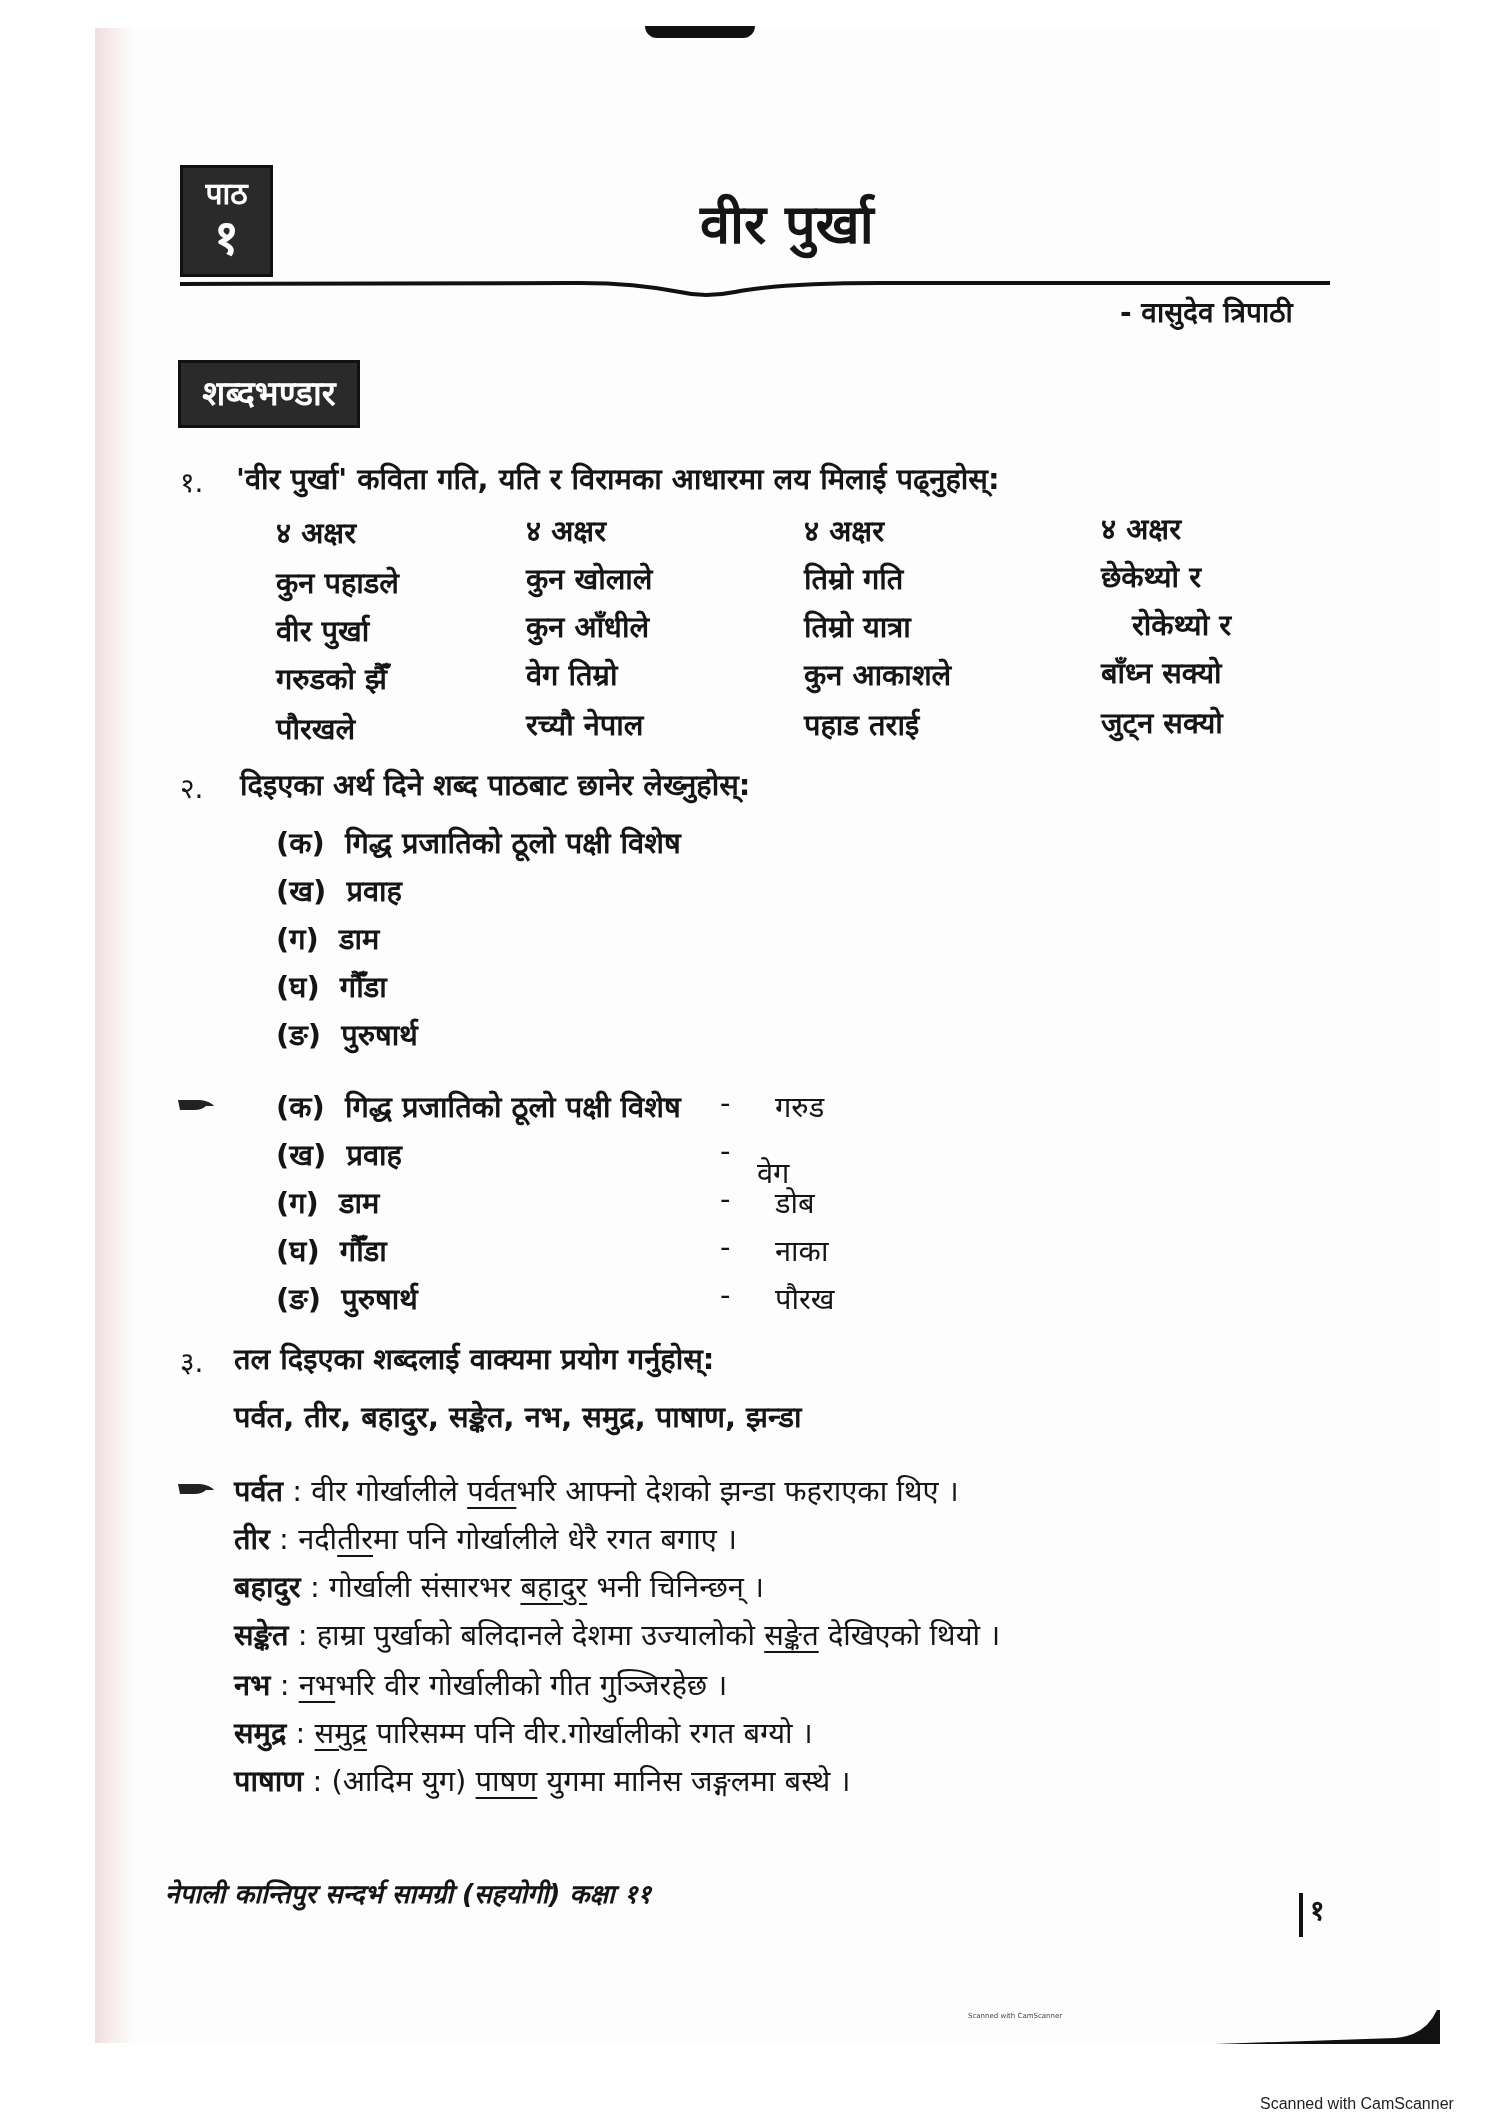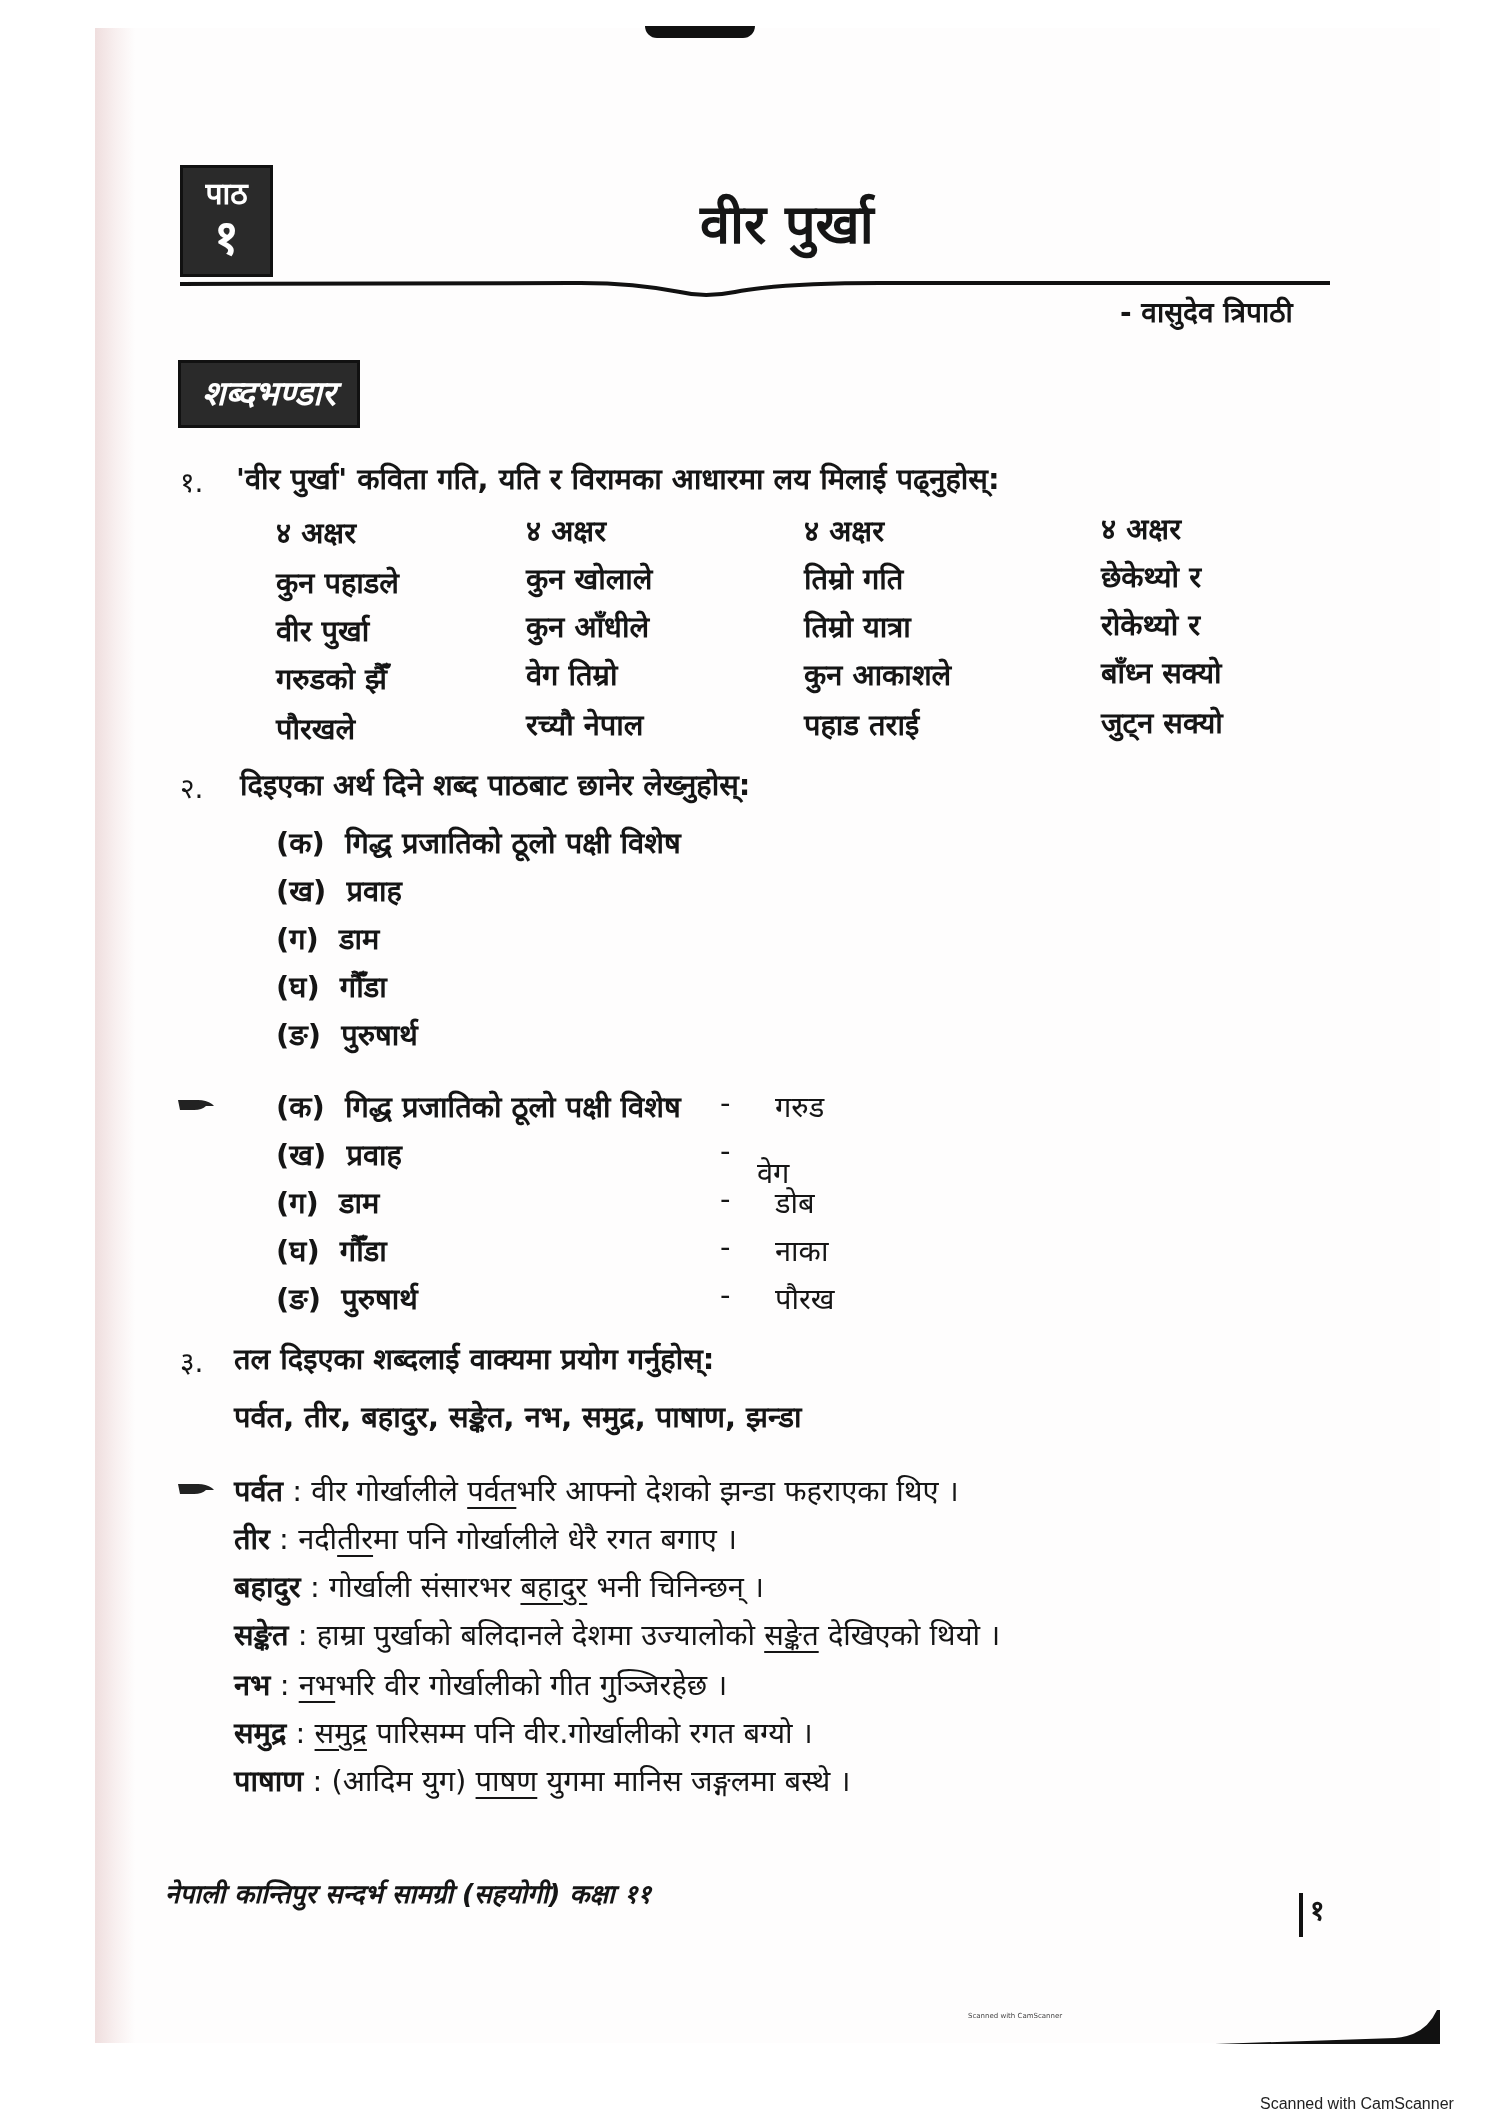--- a/index.html
+++ b/index.html
@@ -14,21 +14,21 @@
   .abs{position:absolute;white-space:nowrap;}
   .lesson-box{position:absolute;left:180px;top:165px;width:93px;height:112px;background:#2a2a2a;
        color:#fff;text-align:center;border:3px solid #111;box-sizing:border-box;}
   .lesson-box .lw{font-size:30px;font-weight:bold;line-height:36px;margin-top:8px;}
   .lesson-box .ln{font-size:48px;font-weight:bold;line-height:50px;}
   .title{left:700px;top:185px;font-size:54px;font-weight:bold;}
   .rule{position:absolute;left:180px;top:270px;width:1150px;height:30px;}
   .author{left:1120px;top:292px;font-size:28px;font-weight:bold;}
   .section-box{position:absolute;left:178px;top:360px;width:182px;height:68px;background:#2a2a2a;
        border:3px solid #111;box-sizing:border-box;color:#fff;font-size:34px;font-weight:bold;
-       text-align:center;line-height:60px;font-style:italic;}
+       text-align:center;line-height:60px;}
   .q{font-size:29px;font-weight:bold;}
   .qnum{font-size:28px;}
   .cell{font-size:29px;font-weight:bold;margin-left:36px;}
   .plain{font-size:29px;font-weight:normal;}
   .ans{font-size:29px;}
   .lbl{font-weight:bold;}
   .u{text-decoration:underline;text-underline-offset:6px;}
   .footer{left:165px;top:1875px;font-size:26px;font-weight:bold;font-style:italic;}
   .pg-bar{position:absolute;left:1299px;top:1893px;width:4px;height:44px;background:#111;}
   .pg-num{left:1310px;top:1890px;font-size:28px;font-weight:bold;}
@@ -64,21 +64,21 @@
   <div class="abs cell" style="left:1065px;top:508px;">४ अक्षर</div>
 
   <div class="abs cell" style="left:240px;top:562px;">कुन पहाडले</div>
   <div class="abs cell" style="left:490px;top:558px;">कुन खोलाले</div>
   <div class="abs cell" style="left:768px;top:558px;">तिम्रो गति</div>
   <div class="abs cell" style="left:1065px;top:556px;">छेकेथ्यो र</div>
 
   <div class="abs cell" style="left:240px;top:610px;">वीर पुर्खा</div>
   <div class="abs cell" style="left:490px;top:606px;">कुन आँधीले</div>
   <div class="abs cell" style="left:768px;top:606px;">तिम्रो यात्रा</div>
-  <div class="abs cell" style="left:1065px;top:604px;">रोकेथ्यो र</div>
+  <div class="abs cell" style="left:1096px;top:604px;">रोकेथ्यो र</div>
 
   <div class="abs cell" style="left:240px;top:658px;">गरुडको झैँ</div>
   <div class="abs cell" style="left:490px;top:654px;">वेग तिम्रो</div>
   <div class="abs cell" style="left:768px;top:654px;">कुन आकाशले</div>
   <div class="abs cell" style="left:1065px;top:652px;">बाँध्न सक्यो</div>
 
   <div class="abs cell" style="left:240px;top:708px;">पौरखले</div>
   <div class="abs cell" style="left:490px;top:704px;">रच्यौ नेपाल</div>
   <div class="abs cell" style="left:768px;top:704px;">पहाड तराई</div>
   <div class="abs cell" style="left:1065px;top:702px;">जुट्न सक्यो</div>

